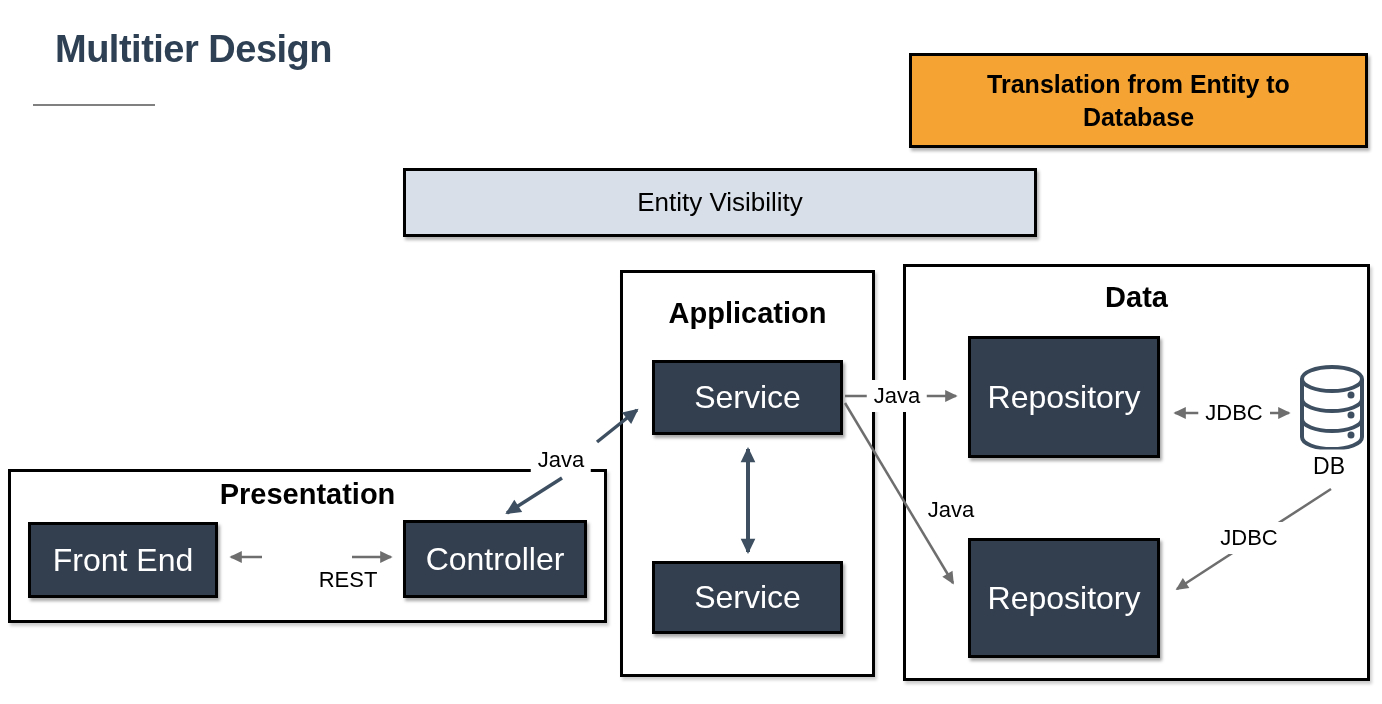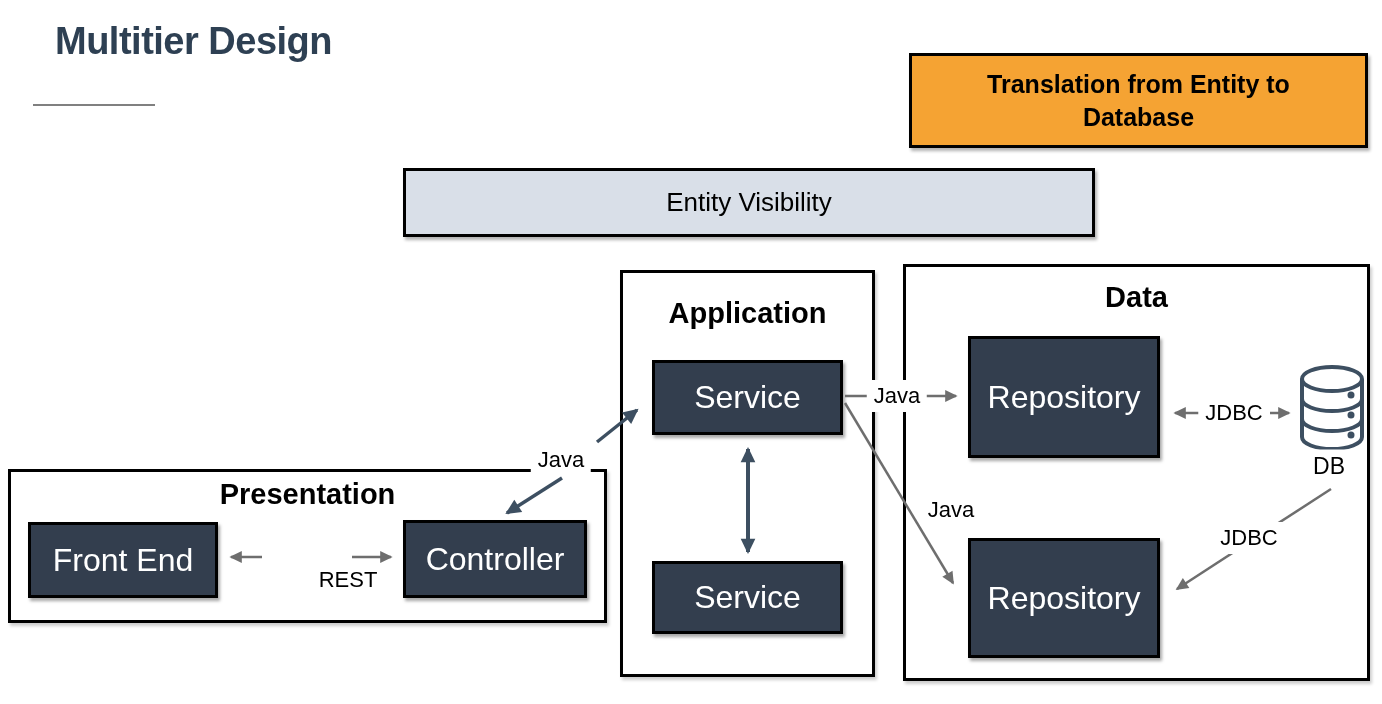--- a/index.html
+++ b/index.html
@@ -10,31 +10,31 @@
     --title-color:#2E4053;
     --orange-fill:#F5A333;
     --ev-fill:#D9DFE8;
     --border-color:#000000;
   }
   *{box-sizing:border-box;margin:0;padding:0;}
   html,body{background:#fff;}
   body{font-family:"Liberation Sans", sans-serif;}
   .canvas{position:relative;width:1382px;height:704px;background:#fff;overflow:hidden;}
 
-  .main-title{position:absolute;left:55px;top:20px;font-size:38px;font-weight:700;
+  .main-title{position:absolute;left:55px;top:28px;font-size:38px;font-weight:700;
     color:var(--title-color);letter-spacing:-0.5px;}
   .title-underline{position:absolute;left:33px;top:104px;width:122px;height:0;
     border-top:2px solid #808080;}
 
   .callout{position:absolute;display:flex;align-items:center;justify-content:center;
     text-align:center;border:3px solid var(--border-color);color:#000;
     box-shadow:2px 3px 3px rgba(0,0,0,0.3);}
   .callout.orange{left:909px;top:53px;width:459px;height:95px;background:var(--orange-fill);
     font-size:25px;line-height:1.3;padding:0 55px;font-weight:bold;}
-  .callout.ev{left:403px;top:168px;width:692px;height:69px;background:var(--ev-fill);
+  .callout.ev{left:403px;top:168px;width:634px;height:69px;background:var(--ev-fill);
     font-size:26px;}
 
   .tier{position:absolute;border:3px solid var(--border-color);background:#fff;z-index:1;
     box-shadow:2px 3px 3px rgba(0,0,0,0.2);}
   .tier-presentation{left:8px;top:469px;width:599px;height:154px;}
   .tier-application{left:620px;top:270px;width:255px;height:407px;}
   .tier-data{left:903px;top:264px;width:467px;height:417px;}
   .tier-title{position:absolute;left:0;width:100%;text-align:center;font-size:29px;
     font-weight:700;color:#000;}
   .tier-presentation .tier-title{top:6px;}

